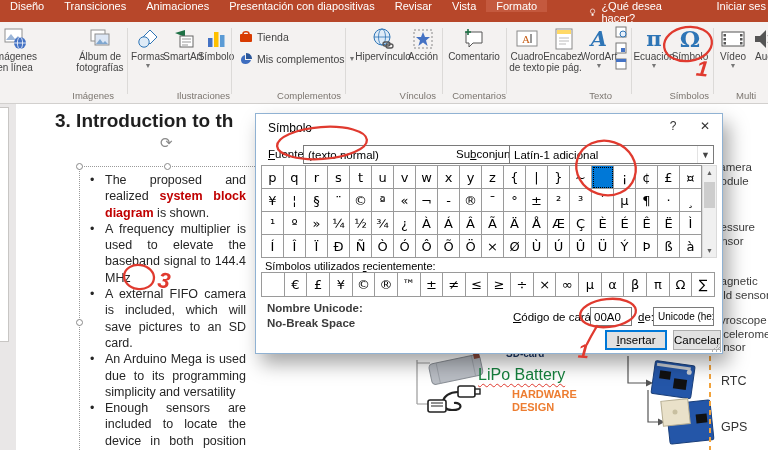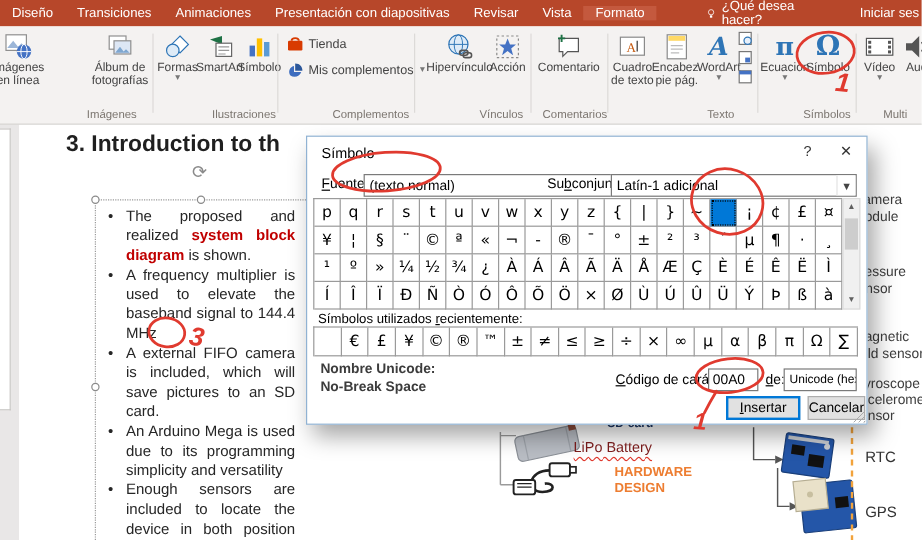--- a/index.html
+++ b/index.html
@@ -2,21 +2,21 @@
 <html><head>
 <meta charset="utf-8">
 <style>
   * { margin:0; padding:0; box-sizing:border-box; }
   html,body { width:768px; height:450px; overflow:hidden; background:#fff;
     font-family:"Liberation Sans", sans-serif; }
   .abs { position:absolute; }
 
   
   #tabbar { position:absolute; left:0; top:0; width:768px; height:22px;
-    background:#B7472A; color:#fff; display:flex; align-items:center; font-size:11px;gap:32px; }
+    background:#B7472A; color:#fff; display:flex; align-items:flex-start; font-size:11px;gap:32px; }
   .tab { padding:0 10px; display:flex; align-items:center; cursor:default; white-space:nowrap; }
   .tab.active { background:#C4593E; }
   #tellme { display:flex; align-items:center; gap:5px; padding:0 10px; }
   #signin { margin-left:auto; padding:0 2px 0 10px; display:flex; align-items:center; white-space:nowrap; }
 
   
   #ribbon { position:absolute; left:0; top:22px; width:768px; height:82px;
     background:#F4F2F1; border-bottom:1px solid #D2D0CE; font-size:10px; color:#444; }
   .grp-label { position:absolute; bottom:2px; font-size:9.5px; color:#7b756f; text-align:right; }
   .divider { position:absolute; top:6px; height:66px; width:1px; background:#DCDAD8; }
@@ -44,21 +44,21 @@
     font-size:12.5px; line-height:16.3px; color:#262626; z-index:1; }
   #bullets li { position:relative; padding-left:17px; text-align:justify; }
   #bullets li::before { content:"•"; position:absolute; left:2px; }
   .red-bold { color:#C00000; font-weight:bold; }
 
   
   .edge-label { position:absolute; width:62px; font-size:11.5px; line-height:13.5px;
     color:#3d3d3d; z-index:1; }
   #lbl-sd { position:absolute; left:506px; top:348px; font-size:10px; font-weight:bold;
     color:#1F3864; z-index:1; }
-  #lbl-lipo { position:absolute; left:478px; top:366px; font-size:12px; color:#7f1d1d; z-index:1;
+  #lbl-lipo { position:absolute; left:478px; top:366px; font-size:16px; color:#15803d; z-index:1;
     text-decoration:underline wavy #E03A2F 1px; text-underline-offset:3px; }
   #lbl-hw { position:absolute; left:512px; top:388px; width:72px; font-size:11px; font-weight:bold;
     color:#ED7D31; line-height:13px; z-index:1; }
   #lbl-rtc { position:absolute; left:721px; top:374px; font-size:12.5px; color:#333; z-index:1; }
   #lbl-gps { position:absolute; left:721px; top:420px; font-size:12.5px; color:#333; z-index:1; }
   #diagram-svg { position:absolute; left:400px; top:350px; z-index:1; }
 
   
   #dialog { position:absolute; left:255px; top:113px; width:468px; height:241px; background:#fff;
     border:1px solid #90B2D3; box-shadow:6px 10px 18px rgba(0,0,0,.35); z-index:10; font-size:11.5px; color:#000; }

